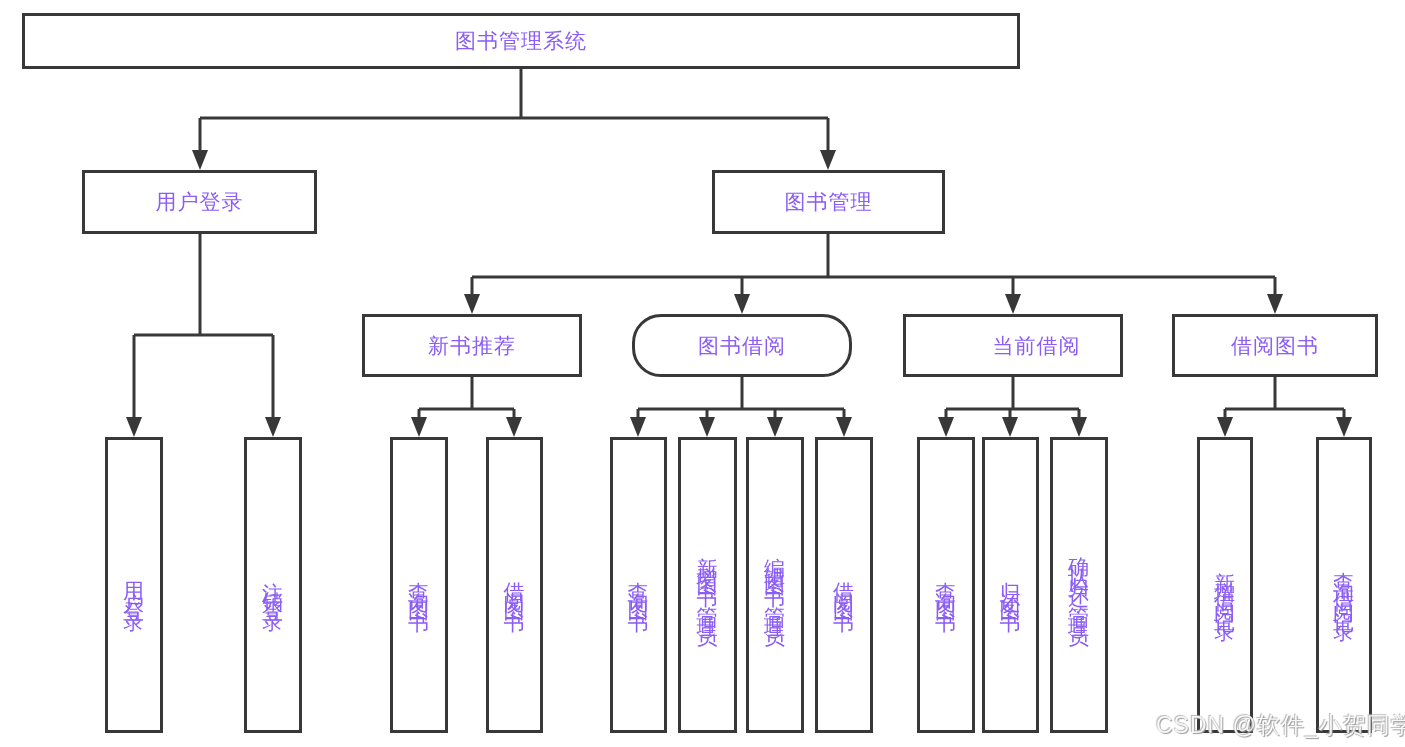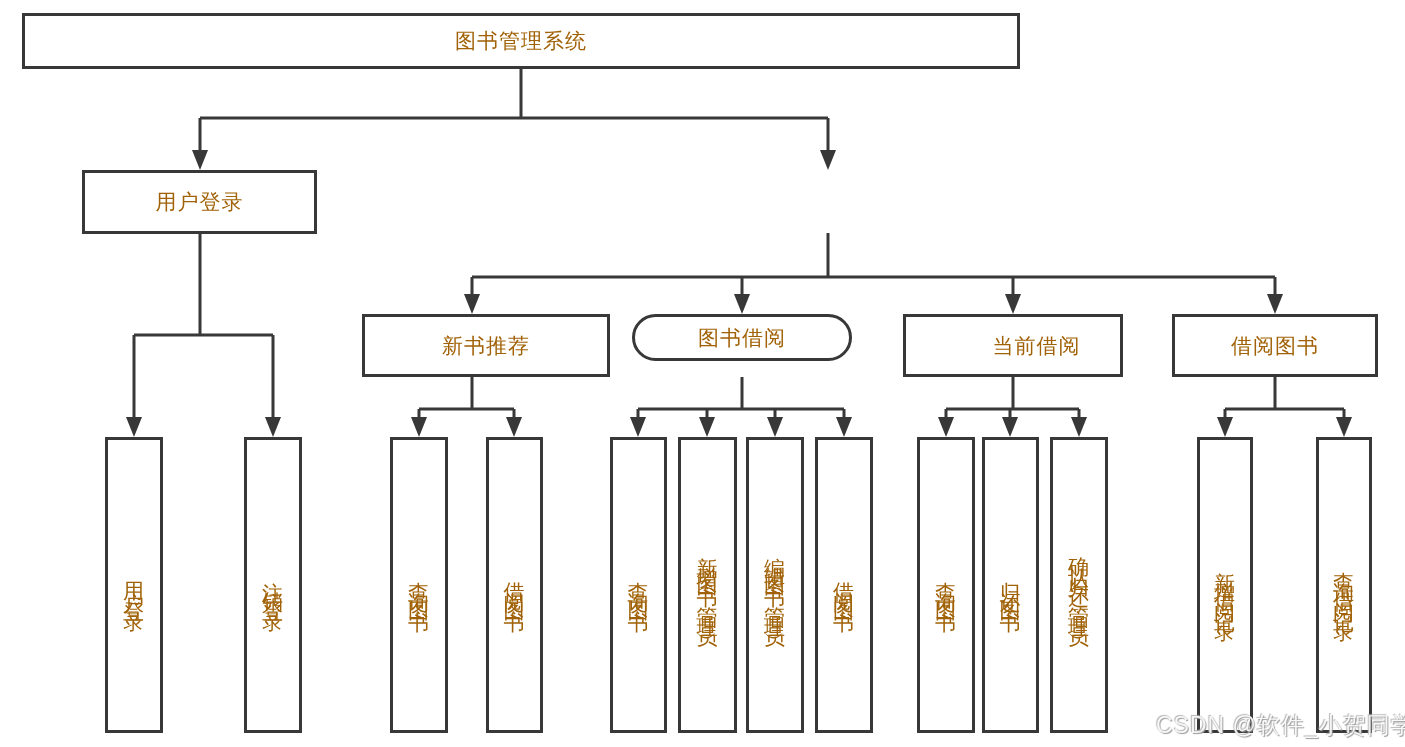--- a/index.html
+++ b/index.html
@@ -18,21 +18,21 @@
     z-index: 1;
   }
   .node {
     position: absolute;
     box-sizing: border-box;
     border: 3px solid #383838;
     background: #ffffff;
     display: flex;
     align-items: center;
     justify-content: center;
-    color: #a16207;
+    color: #8b5cf6;
     z-index: 2;
   }
   .hnode {
     font-size: 21px;
     letter-spacing: 1px;
   }
   .vnode {
     font-size: 21px;
     writing-mode: vertical-rl;
     text-orientation: mixed;
@@ -109,23 +109,24 @@
       <path d="M1275,377 V409 M1225,409 H1344"></path>
       <path d="M1225,409 V421 M1344,409 V421"></path>
       <polygon points="1217,417 1233,417 1225,437" fill="#383838" stroke="none"></polygon>
       <polygon points="1336,417 1352,417 1344,437" fill="#383838" stroke="none"></polygon>
     </g>
   </svg>
 
   <div class="node hnode" style="left:22px; top:13px; width:998px; height:56px;">图书管理系统</div>
 
   <div class="node hnode" style="left:82px; top:170px; width:235px; height:64px;">用户登录</div>
+  <div class="node hnode" style="left:712px; top:170px; width:233px; height:64px;">图书管理</div>
 
-  <div class="node hnode" style="left:362px; top:314px; width:248px; height:63px;">新书推荐</div>
-  <div class="node hnode" style="left:632px; top:314px; width:220px; height:47px;border-radius:29px;">图书借阅</div>
+  <div class="node hnode" style="left:362px; top:314px; width:220px; height:63px;">新书推荐</div>
+  <div class="node hnode" style="left:632px; top:314px; width:220px; height:63px;border-radius:29px;">图书借阅</div>
   <div class="node hnode" style="left:903px; top:314px; width:220px; height:63px;padding-left:47px;">当前借阅</div>
   <div class="node hnode" style="left:1172px; top:314px; width:206px; height:63px;">借阅图书</div>
 
   <div class="node vnode" style="left:105px; top:437px; width:58px; height:296px;">用户登录</div>
   <div class="node vnode" style="left:244px; top:437px; width:58px; height:296px;">注销登录</div>
 
   <div class="node vnode" style="left:390px; top:437px; width:58px; height:296px;">查询图书</div>
   <div class="node vnode" style="left:486px; top:437px; width:57px; height:296px;">借阅图书</div>
 
   <div class="node vnode" style="left:610px; top:437px; width:57px; height:296px;">查询图书</div>

